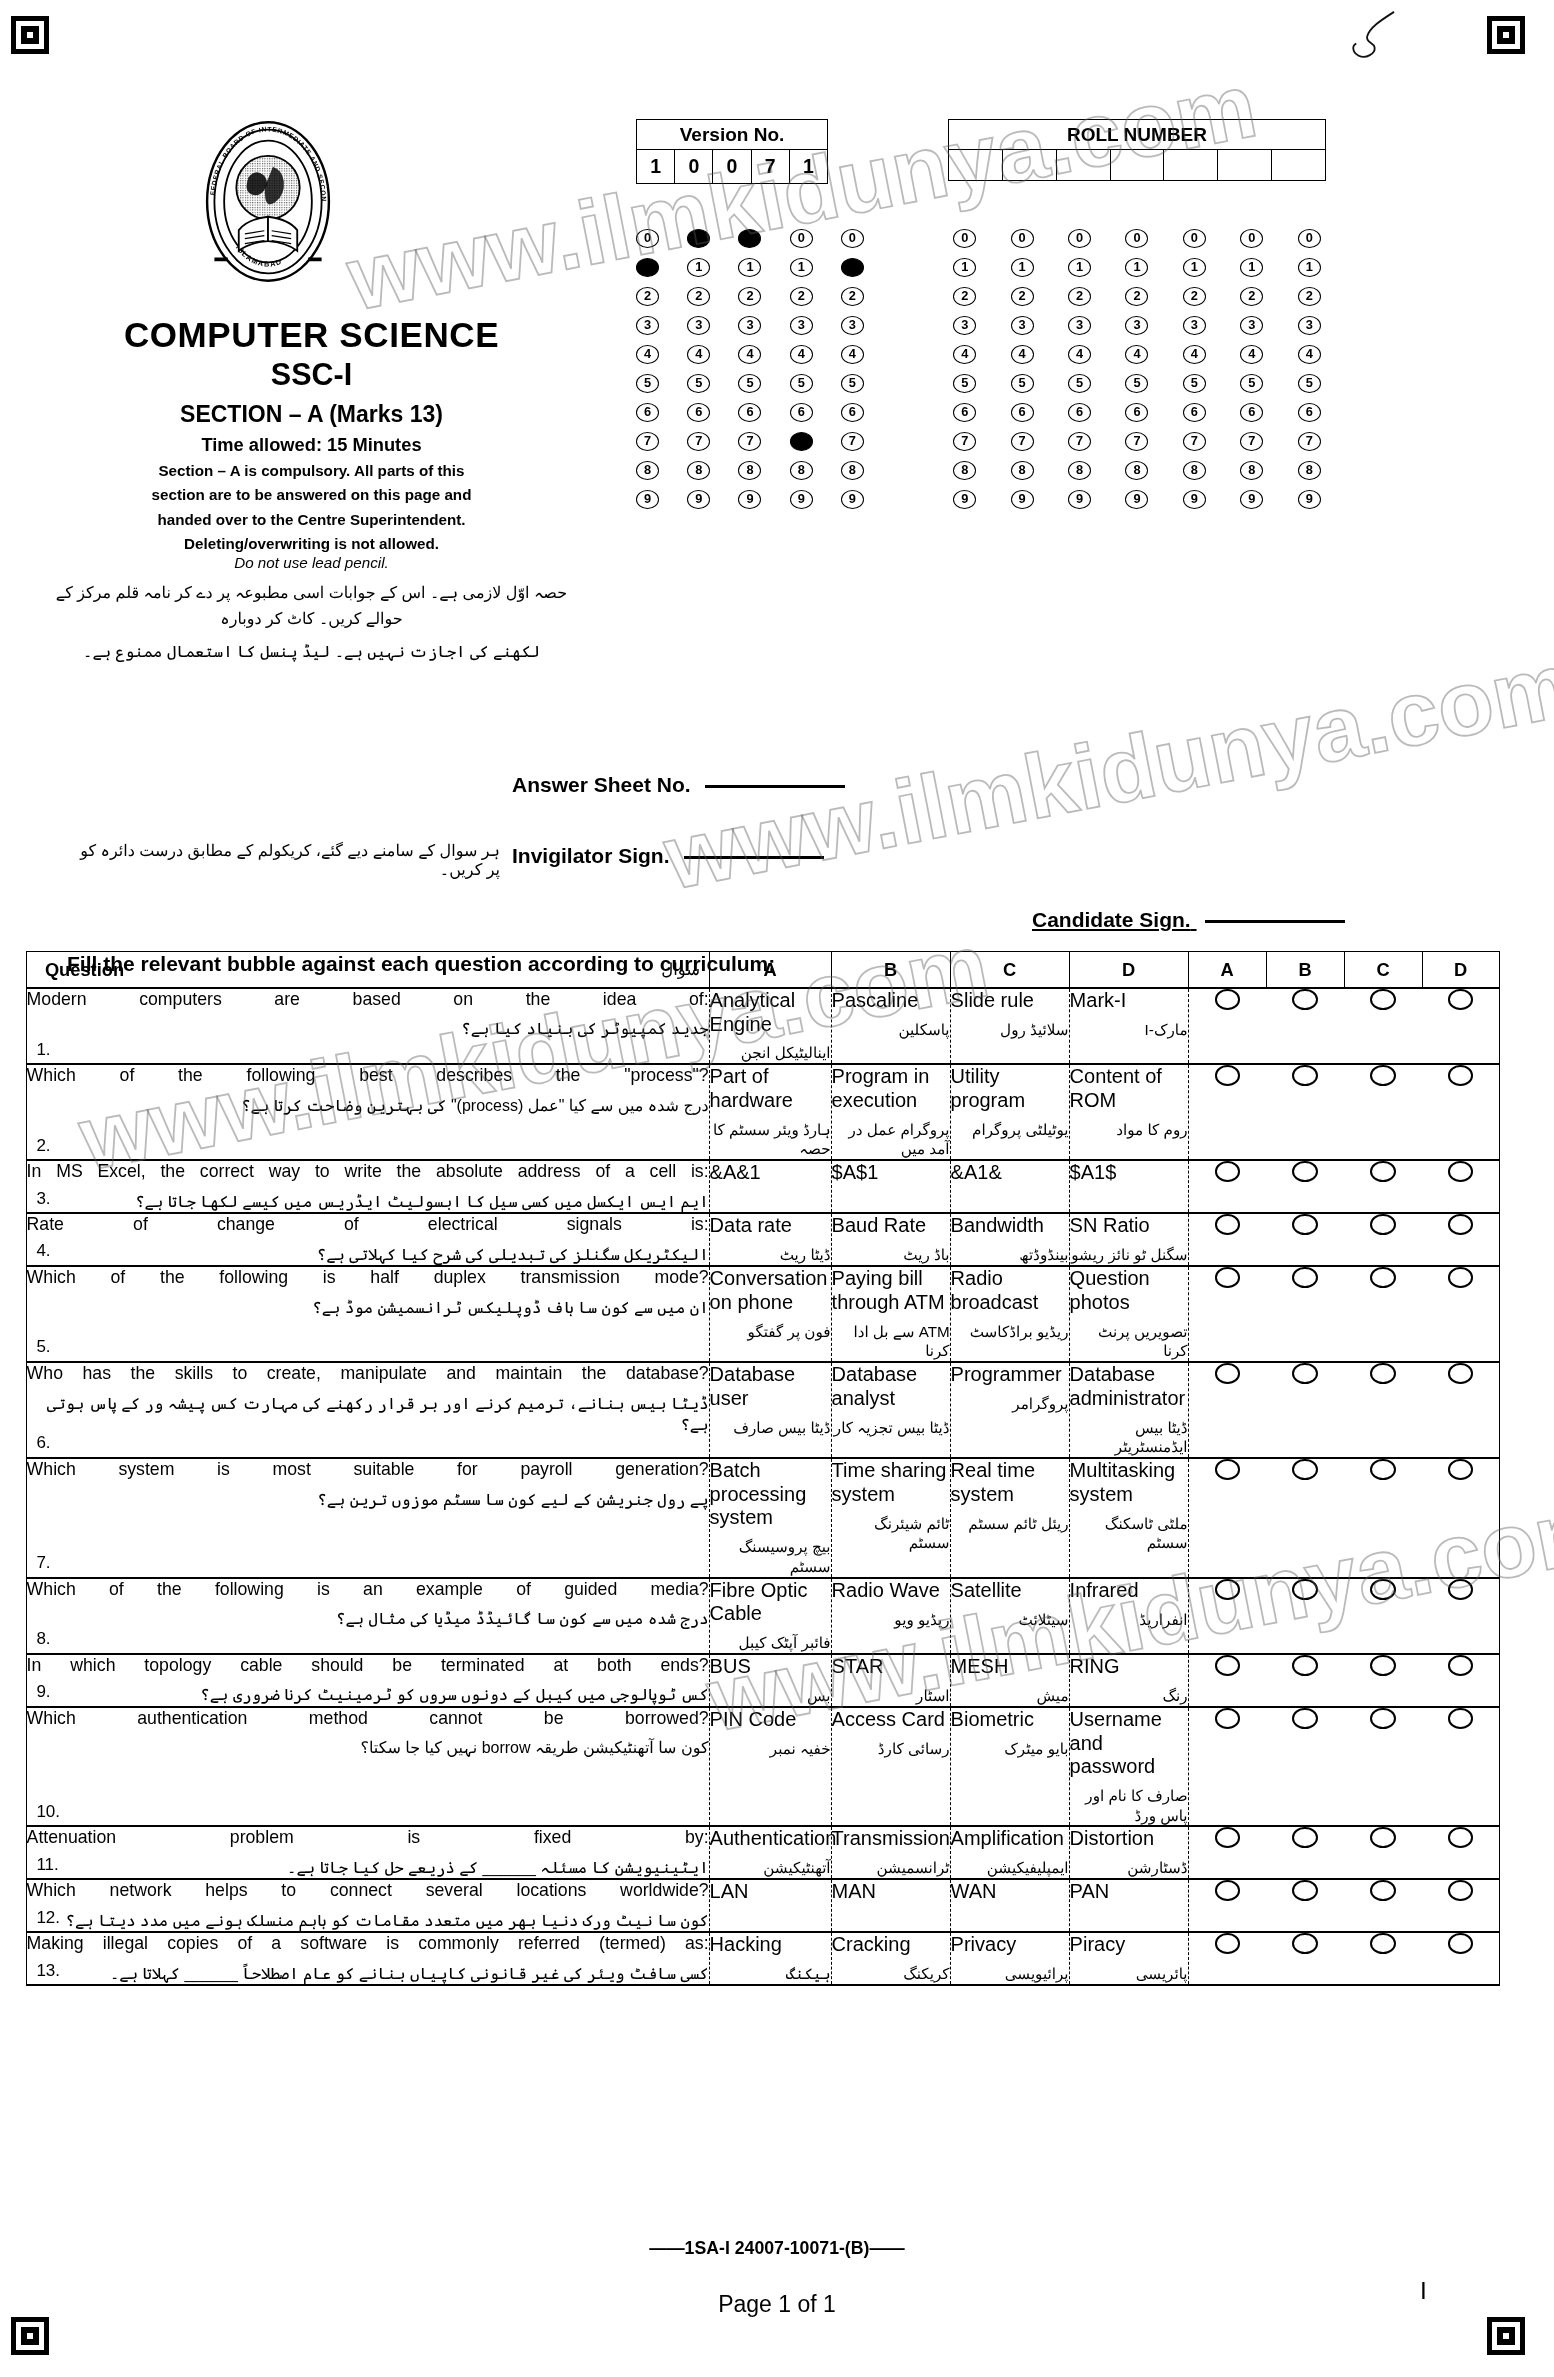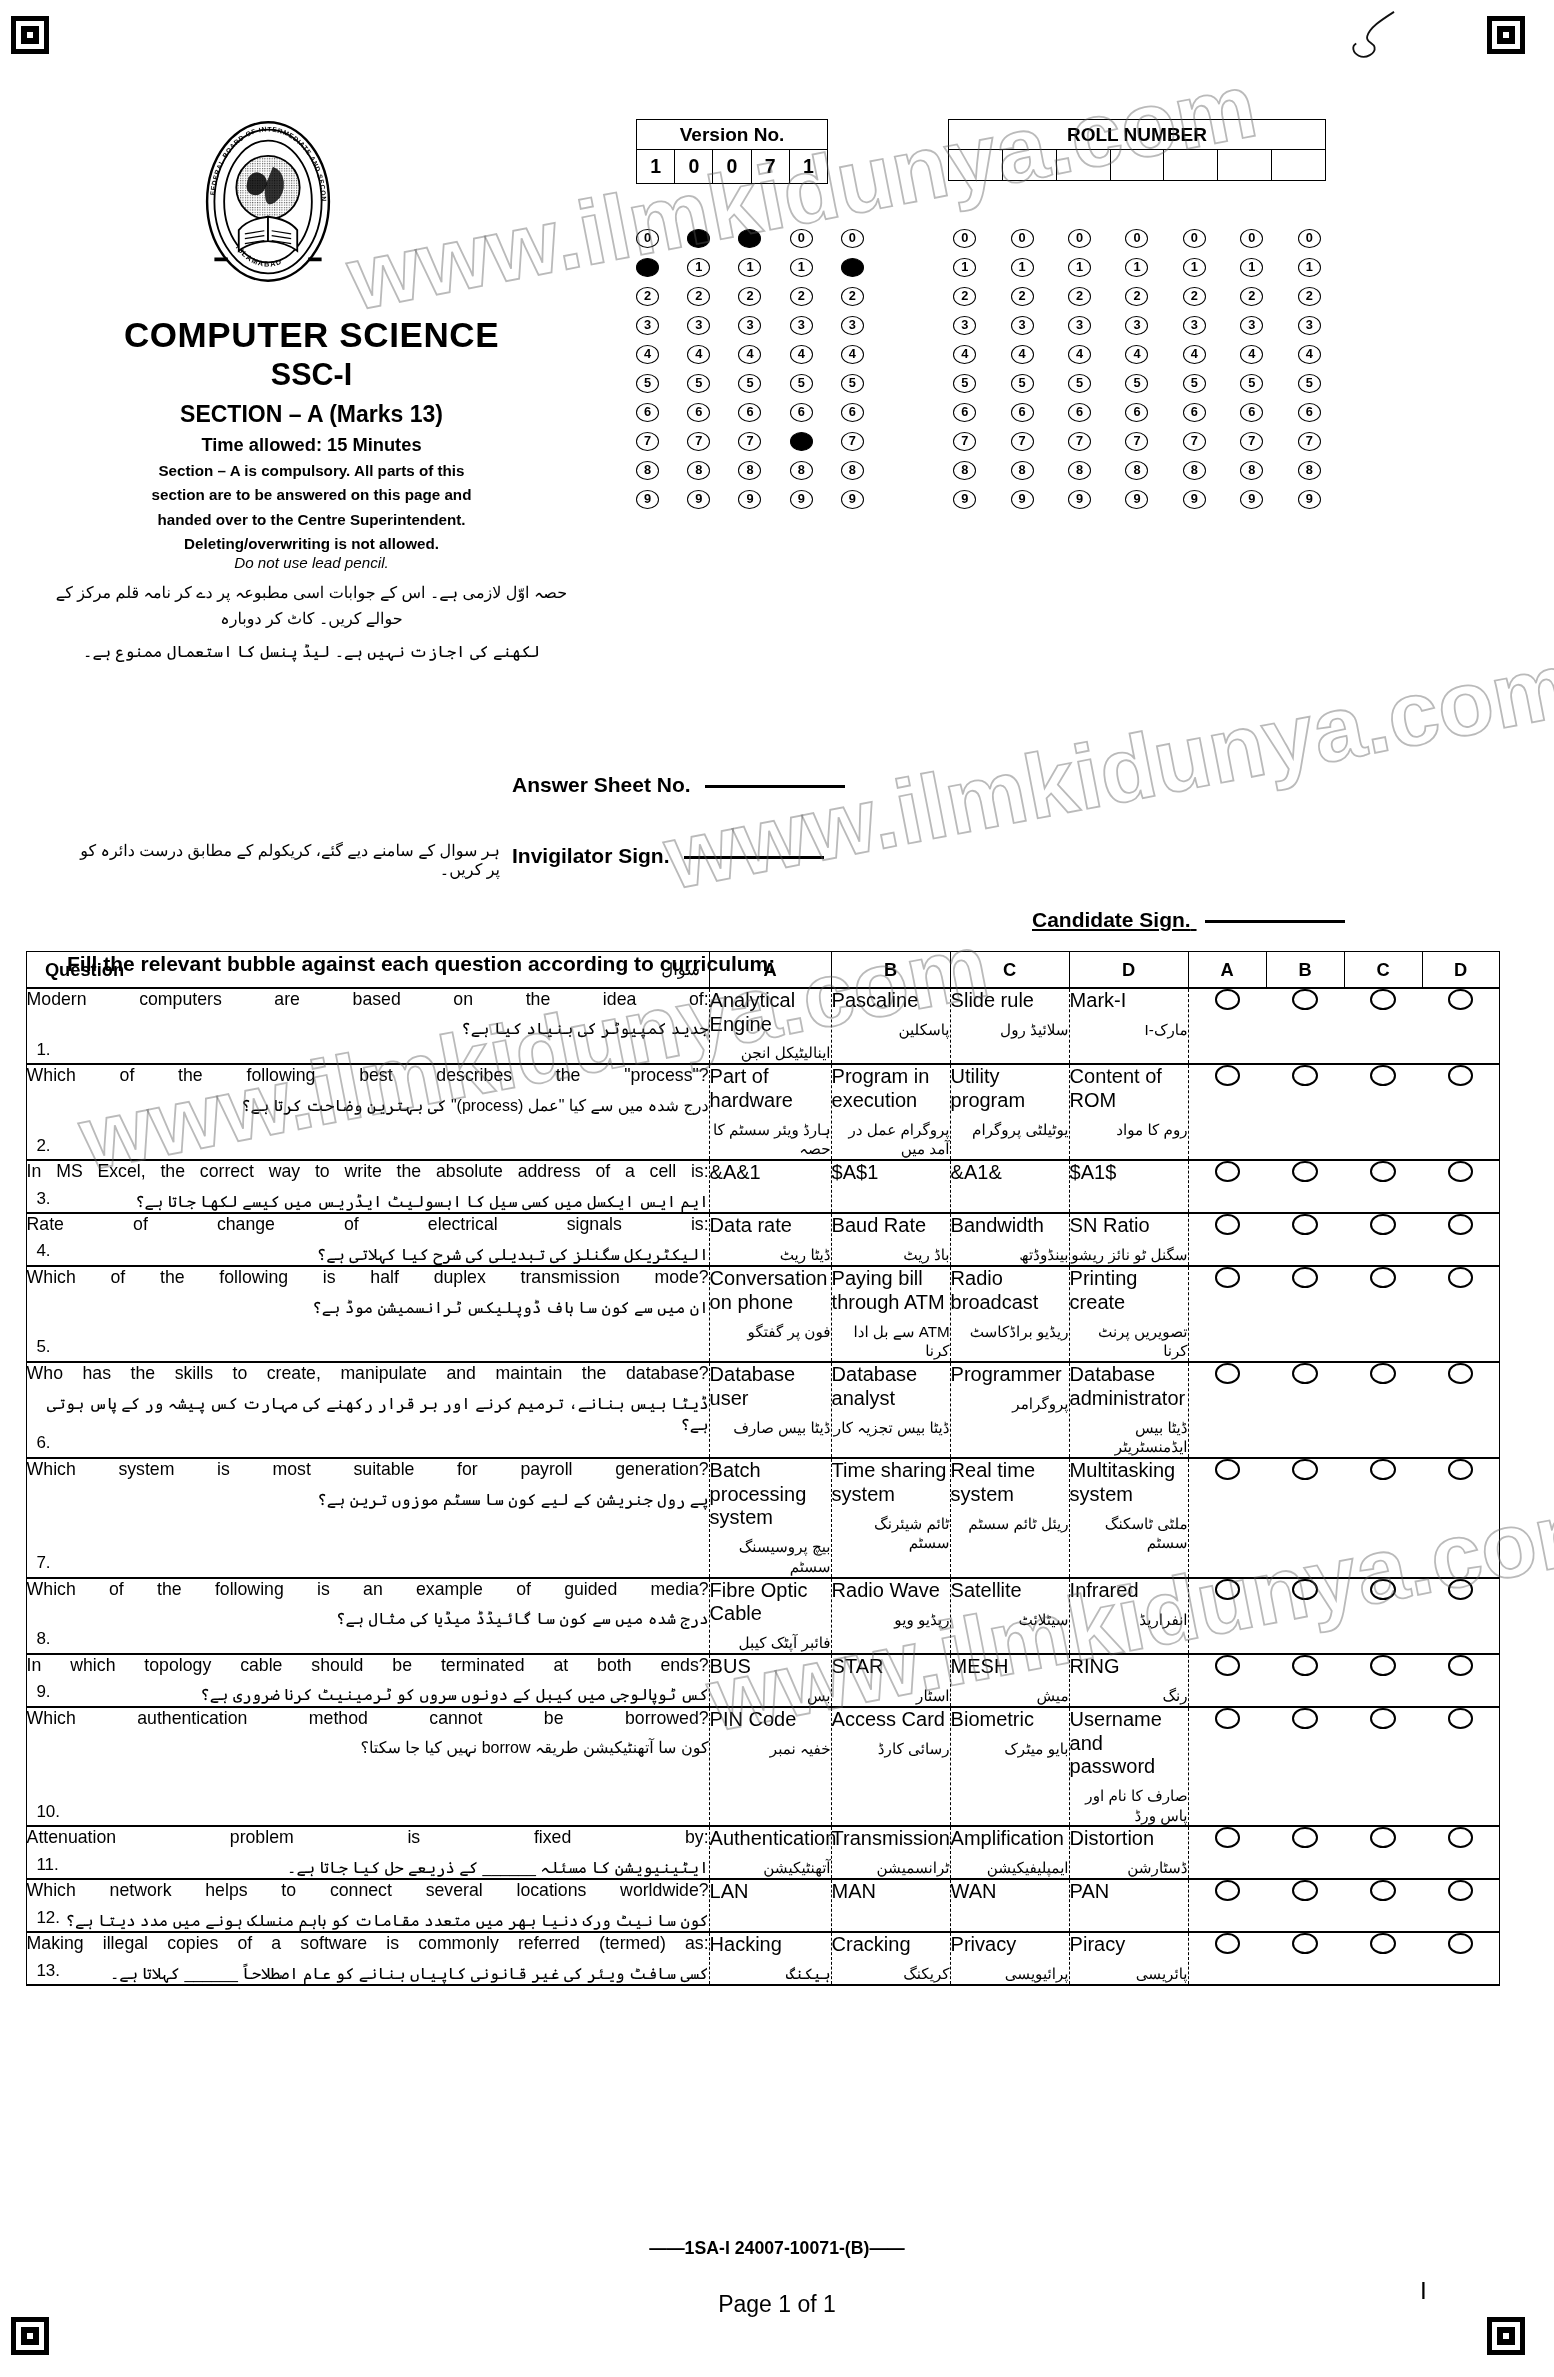--- a/index.html
+++ b/index.html
@@ -748,21 +748,21 @@
         </td>
         <td class="opt">
           <div class="o-en">Paying bill through ATM</div>
           <div class="o-ur">ATM سے بل ادا کرنا</div>
         </td>
         <td class="opt">
           <div class="o-en">Radio broadcast</div>
           <div class="o-ur">ریڈیو براڈکاسٹ</div>
         </td>
         <td class="opt">
-          <div class="o-en">Printing create</div>
+          <div class="o-en">Question photos</div>
           <div class="o-ur">تصویریں پرنٹ کرنا</div>
         </td>
         <td class="ansbub first"><span class="ansO"></span></td>
         <td class="ansbub"><span class="ansO"></span></td>
         <td class="ansbub"><span class="ansO"></span></td>
         <td class="ansbub last"><span class="ansO"></span></td>
       </tr>
       <tr>
         <td class="qcell">
           <span class="qnum">6.</span>

